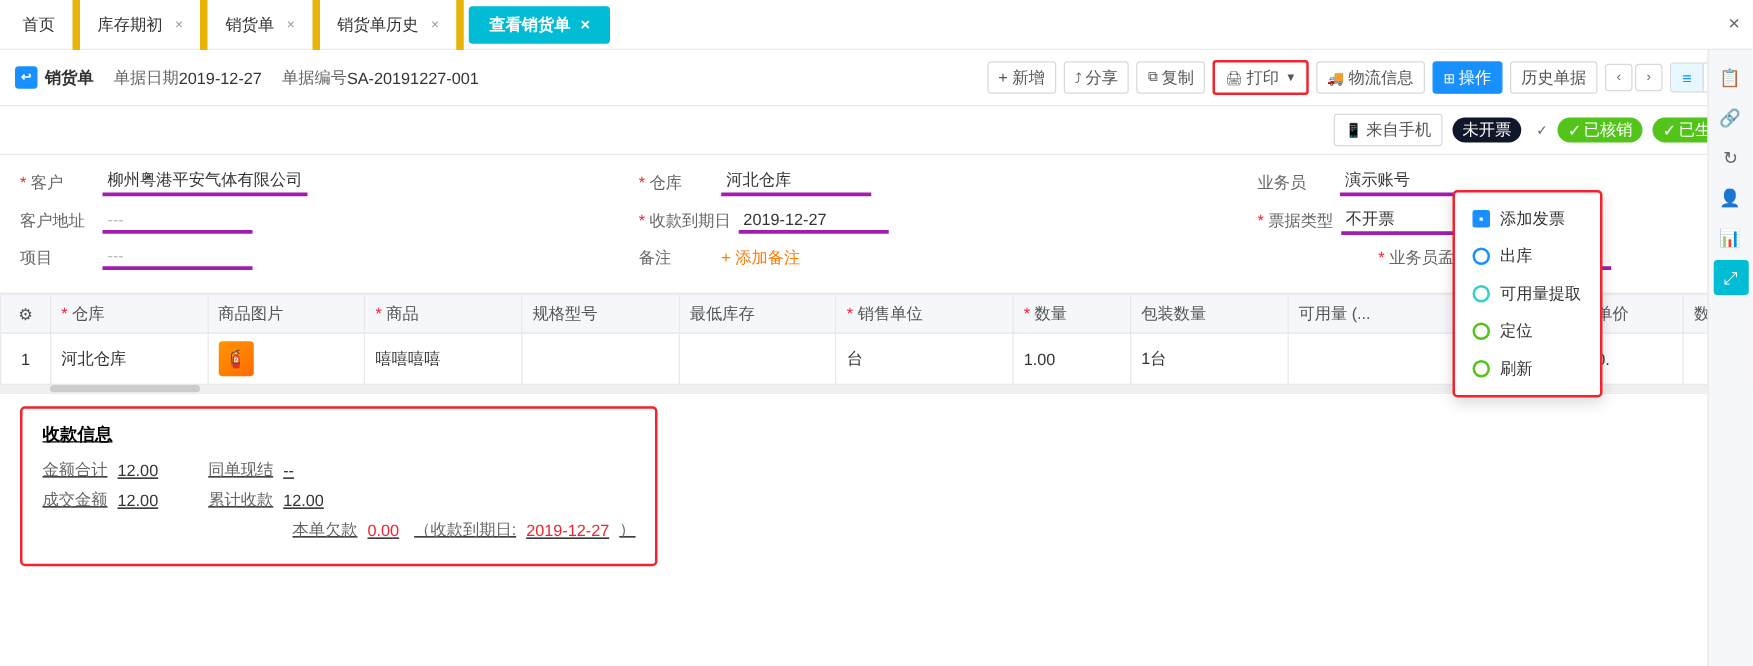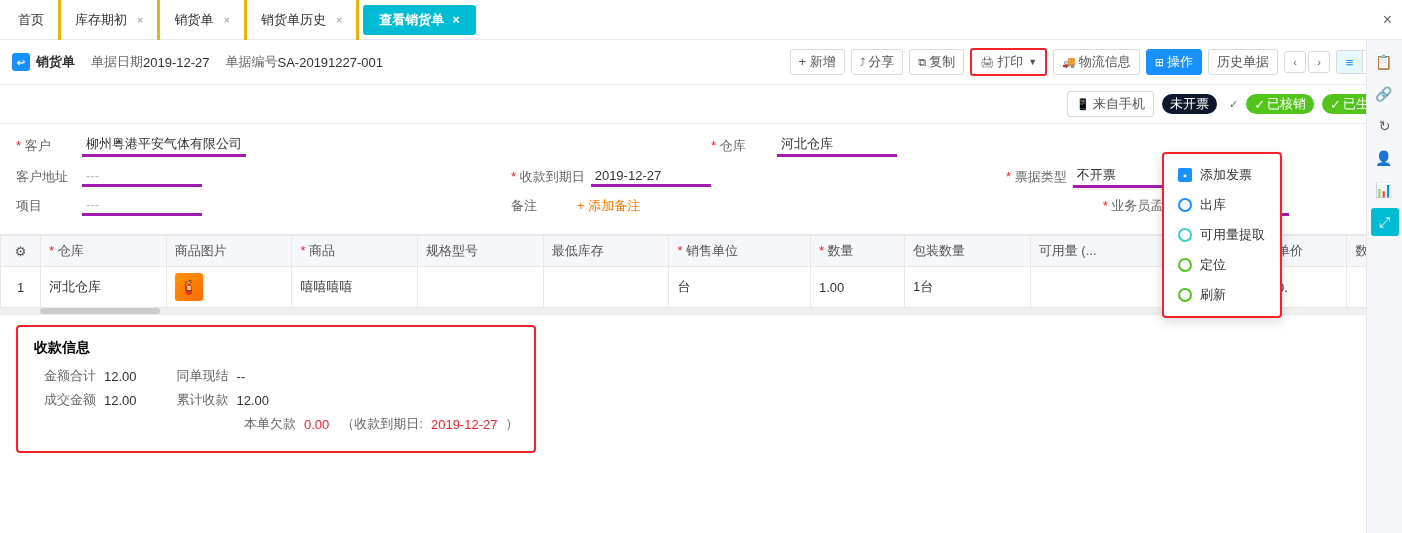--- a/index.html
+++ b/index.html
@@ -16,21 +16,21 @@
       position: relative;
     }
     .tab-item {
       display: flex;
       align-items: center;
       padding: 16px 14px;
       height: 40px;
       cursor: pointer;
       font-size: 13px;
       color: #333;
-      border-right: 3px solid #eab308;
+      border-right: 6px solid #eab308;
       gap: 6px;
       white-space: nowrap;
     }
     .tab-item:first-child { padding-left: 10px; }
     .tab-item .close-icon { color: #999; font-size: 11px; cursor: pointer; margin-left: 4px; }
     .query-btn {
       background: #00bcd4;
       color: #fff;
       border: none;
       padding: 4px 16px;
@@ -320,31 +320,31 @@
     .bottom-panel {
       display: flex;
       padding: 10px 16px;
     }
     .receipt-info {
       border: 2px solid #f5222d;
       border-radius: 4px;
       padding: 12px 16px;
       min-width: 500px;
       background: #fff;
+      text-decoration: underline;
     }
     .receipt-title {
       font-weight: bold;
       font-size: 14px;
       margin-bottom: 10px;
     }
     .receipt-row {
       display: flex;
       gap: 40px;
       margin-bottom: 6px;
-      margin-left: 10px;
     }
     .receipt-field {
       display: flex;
       align-items: center;
       gap: 8px;
     }
     .receipt-label { color: #666; }
     .receipt-value { color: #333; }
     .receipt-value.red { color: #f5222d; }
 
@@ -528,20 +528,24 @@
 
   <div class="form-area">
     <div class="form-row">
       <div class="form-field">
         <span class="form-label required">客户</span>
         <span class="form-value">柳州粤港平安气体有限公司</span>
       </div>
       <div class="form-field">
         <span class="form-label required">仓库</span>
         <span class="form-value">河北仓库</span>
+      </div>
+      <div class="form-field" style="flex:0.8;">
+        <span class="form-label">业务员</span>
+        <span class="form-value">演示账号</span>
       </div>
     </div>
     <div class="form-row">
       <div class="form-field">
         <span class="form-label">客户地址</span>
         <span class="form-value empty">---</span>
       </div>
       <div class="form-field">
         <span class="form-label required">收款到期日</span>
         <span class="form-value">2019-12-27</span>

